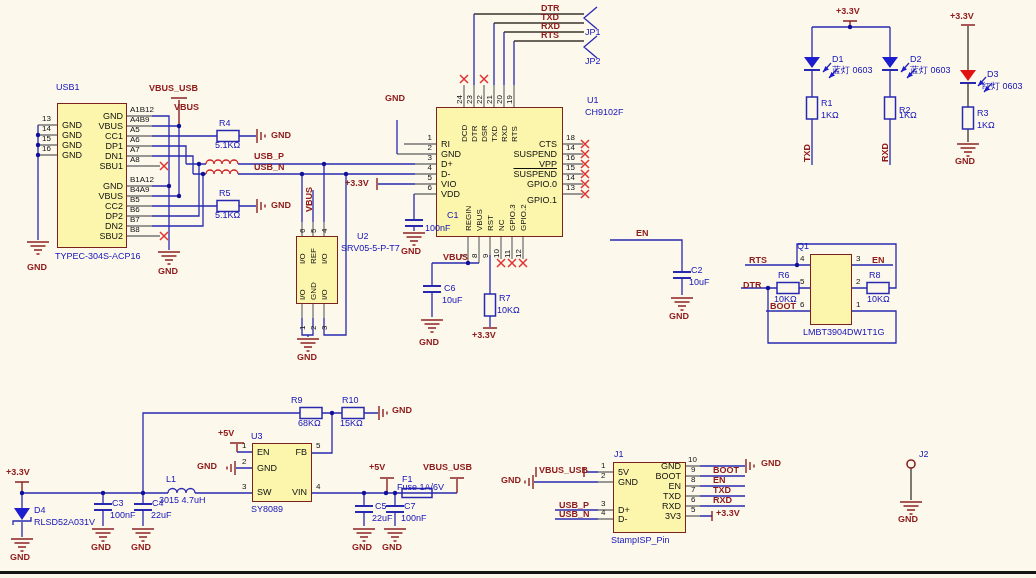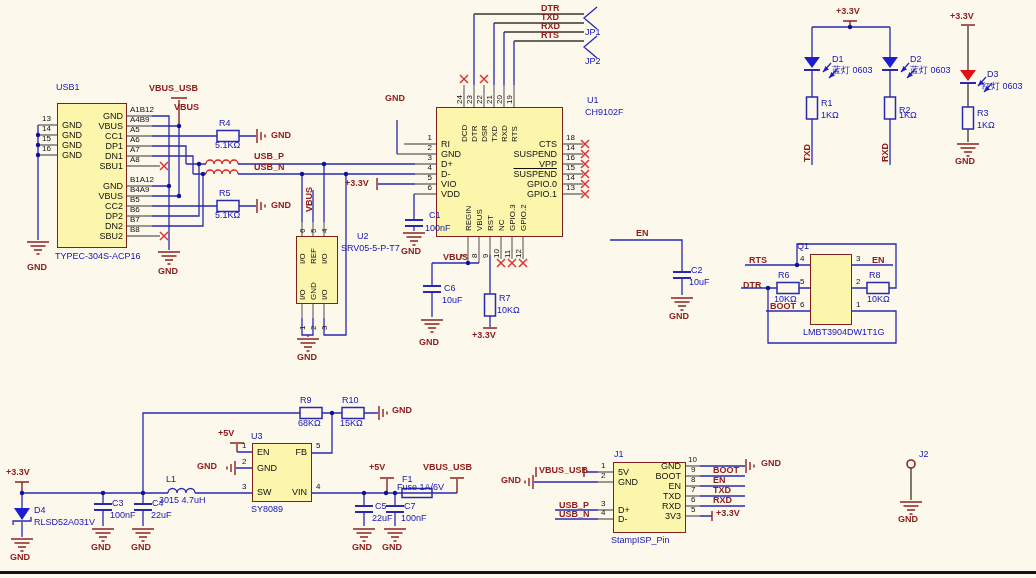--- a/index.html
+++ b/index.html
@@ -258,21 +258,21 @@
 <span class="t num ra" style="left:418px;top:143px;width:14px">2</span>
 <span class="t num ra" style="left:418px;top:153px;width:14px">3</span>
 <span class="t num ra" style="left:418px;top:163px;width:14px">4</span>
 <span class="t num ra" style="left:418px;top:173px;width:14px">5</span>
 <span class="t num ra" style="left:418px;top:183px;width:14px">6</span>
 <span class="t blk ra" style="left:498px;top:139px;width:59px">CTS</span>
 <span class="t blk ra" style="left:498px;top:149px;width:59px">SUSPEND</span>
 <span class="t blk ra" style="left:498px;top:159px;width:59px">VPP</span>
 <span class="t blk ra ovl" style="left:498px;top:169px;width:59px">SUSPEND</span>
 <span class="t blk ra" style="left:498px;top:179px;width:59px">GPIO.0</span>
-<span class="t blk ra" style="left:498px;top:189px;width:59px">GPIO.1</span>
+<span class="t blk ra" style="left:498px;top:195px;width:59px">GPIO.1</span>
 <span class="t num" style="left:566px;top:133px">18</span>
 <span class="t num" style="left:566px;top:143px">14</span>
 <span class="t num" style="left:566px;top:153px">16</span>
 <span class="t num" style="left:566px;top:163px">15</span>
 <span class="t num" style="left:566px;top:173px">14</span>
 <span class="t num" style="left:566px;top:183px">13</span>
 <span class="t num v" style="left:455px;top:104px">24</span>
 <span class="t num v" style="left:465px;top:104px">23</span>
 <span class="t num v" style="left:475px;top:104px">22</span>
 <span class="t num v" style="left:485px;top:104px">21</span>
@@ -292,21 +292,21 @@
 <span class="t blk s8 v" style="left:519px;top:231px">GPIO.2</span>
 <span class="t num v" style="left:459px;top:258px">7</span>
 <span class="t num v" style="left:470px;top:258px">8</span>
 <span class="t num v" style="left:481px;top:258px">9</span>
 <span class="t num v" style="left:492px;top:258px">10</span>
 <span class="t num v" style="left:503px;top:258px">11</span>
 <span class="t num v" style="left:514px;top:258px">12</span>
 <span class="t red" style="left:385px;top:93px">GND</span>
 <span class="t red" style="left:345px;top:178px">+3.3V</span>
 <span class="t red" style="left:443px;top:252px">VBUS</span>
-<span class="t blu" style="left:429px;top:210px">C1</span>
+<span class="t blu" style="left:447px;top:210px">C1</span>
 <span class="t blu" style="left:425px;top:223px">100nF</span>
 <span class="t red" style="left:401px;top:246px">GND</span>
 <span class="t blu" style="left:444px;top:283px">C6</span>
 <span class="t blu" style="left:442px;top:295px">10uF</span>
 <span class="t red" style="left:419px;top:337px">GND</span>
 <span class="t blu" style="left:499px;top:293px">R7</span>
 <span class="t blu" style="left:497px;top:305px">10KΩ</span>
 <span class="t red" style="left:472px;top:330px">+3.3V</span>
 
 <span class="t red" style="left:541px;top:3px">DTR</span>
@@ -361,21 +361,21 @@
 <span class="t blu" style="left:34px;top:517px">RLSD52A031V</span>
 <span class="t red" style="left:10px;top:552px">GND</span>
 <span class="t blu" style="left:112px;top:498px">C3</span>
 <span class="t blu" style="left:110px;top:510px">100nF</span>
 <span class="t red" style="left:91px;top:542px">GND</span>
 <span class="t blu" style="left:152px;top:498px">C4</span>
 <span class="t blu" style="left:151px;top:510px">22uF</span>
 <span class="t red" style="left:131px;top:542px">GND</span>
 <span class="t blu" style="left:166px;top:474px">L1</span>
 <span class="t blu" style="left:159px;top:495px">3015 4.7uH</span>
-<span class="t blu" style="left:300px;top:395px">R9</span>
+<span class="t blu" style="left:291px;top:395px">R9</span>
 <span class="t blu" style="left:298px;top:418px">68KΩ</span>
 <span class="t blu" style="left:342px;top:395px">R10</span>
 <span class="t blu" style="left:340px;top:418px">15KΩ</span>
 <span class="t red" style="left:392px;top:405px">GND</span>
 <span class="t blu" style="left:251px;top:431px">U3</span>
 <span class="t blu" style="left:251px;top:504px">SY8089</span>
 <span class="t red" style="left:218px;top:428px">+5V</span>
 <span class="t red" style="left:197px;top:461px">GND</span>
 <span class="t num" style="left:242px;top:441px">1</span>
 <span class="t num" style="left:242px;top:457px">2</span>

